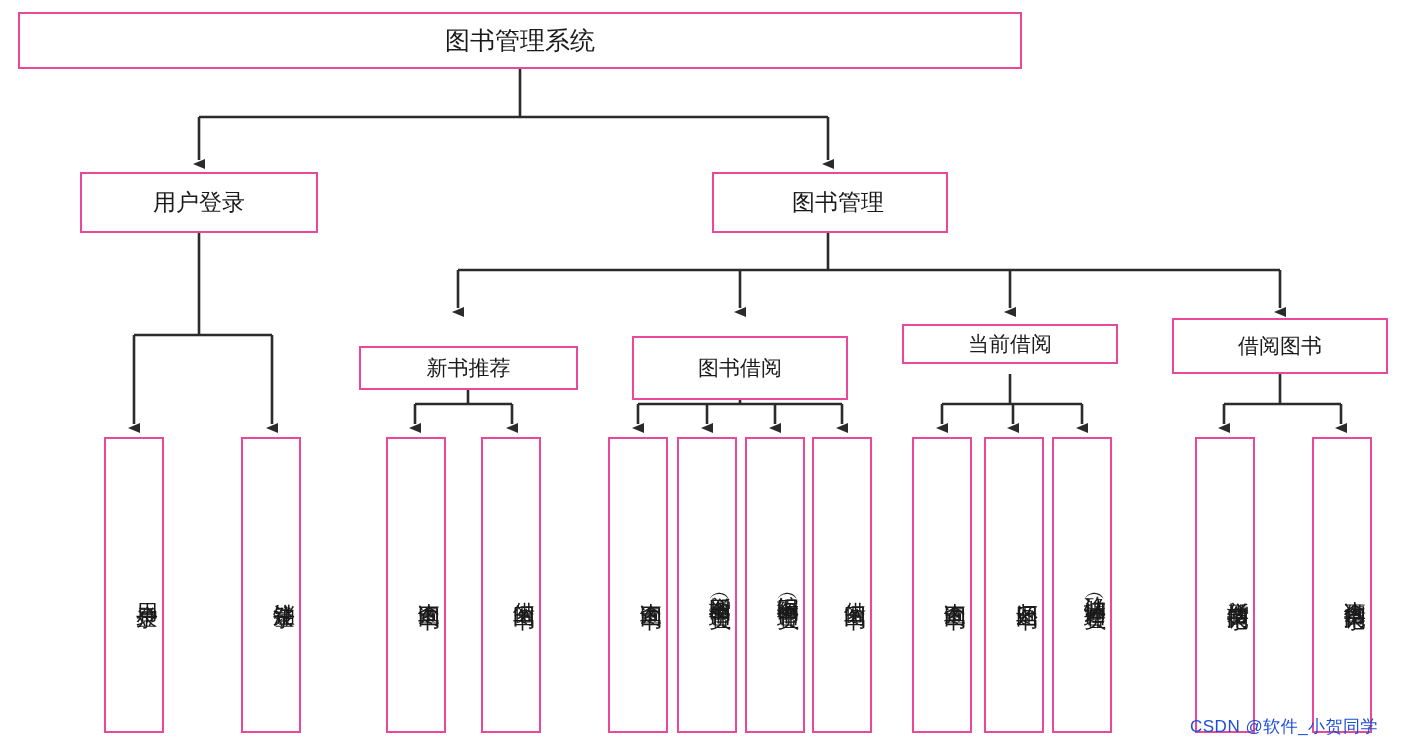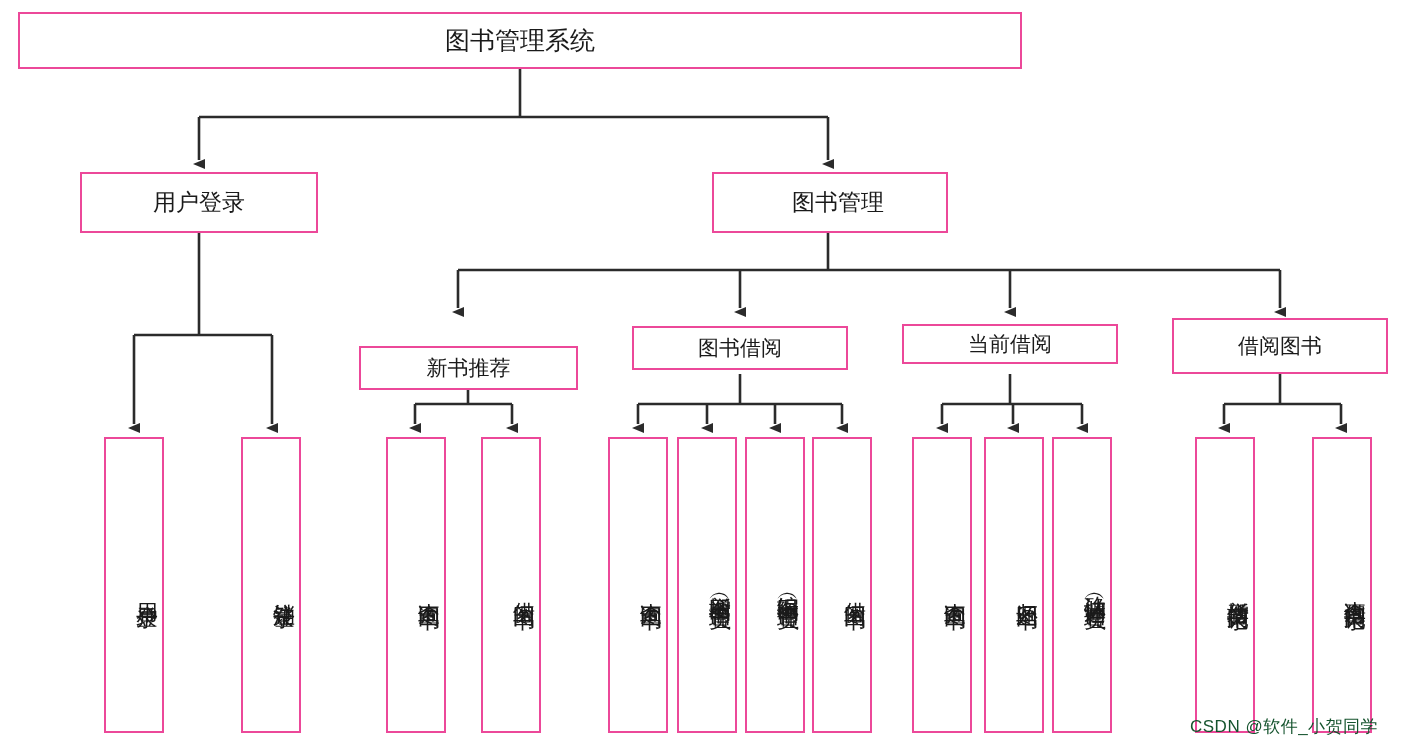--- a/index.html
+++ b/index.html
@@ -52,21 +52,21 @@
     padding-top: 8px;
     align-items: flex-start;
     justify-content: center;
   }
   .node.leaf.tall {
     padding-top: 4px;
   }
   .watermark {
     position: absolute;
     font-size: 17px;
-    color: #14532d;
+    color: #1d4ed8;
     white-space: nowrap;
     letter-spacing: 0.5px;
   }
 </style>
 </head>
 <body>
 
 <div id="canvas">
 
   <svg id="edges" viewBox="0 0 1405 747" xmlns="http://www.w3.org/2000/svg">
@@ -118,21 +118,21 @@
       <path d="M1341,404 L1341,424" marker-end="url(#arrow)"></path>
     </g>
   </svg>
 
   <div class="node root" style="left:18px; top:12px; width:1004px; height:57px;">图书管理系统</div>
 
   <div class="node level1" style="left:80px; top:172px; width:238px; height:61px;">用户登录</div>
   <div class="node level1" style="left:712px; top:172px; width:236px; height:61px;padding-left:16px;">图书管理</div>
 
   <div class="node level2" style="left:359px; top:318px; width:219px; height:44px;margin-top:28px;">新书推荐</div>
-  <div class="node level2" style="left:632px; top:326px; width:216px; height:44px;">图书借阅</div>
+  <div class="node level2" style="left:632px; top:336px; width:216px; height:64px;">图书借阅</div>
   <div class="node level2" style="left:902px; top:324px; width:216px; height:40px;">当前借阅</div>
   <div class="node level2" style="left:1172px; top:318px; width:216px; height:56px;">借阅图书</div>
 
   <div class="node leaf" style="left:104px; top:437px; width:60px; height:296px;">用户登录</div>
   <div class="node leaf" style="left:241px; top:437px; width:60px; height:296px;">注销登录</div>
 
   <div class="node leaf" style="left:386px; top:437px; width:60px; height:296px;">查询图书</div>
   <div class="node leaf" style="left:481px; top:437px; width:60px; height:296px;">借阅图书</div>
 
   <div class="node leaf" style="left:608px; top:437px; width:60px; height:296px;">查询图书</div>

